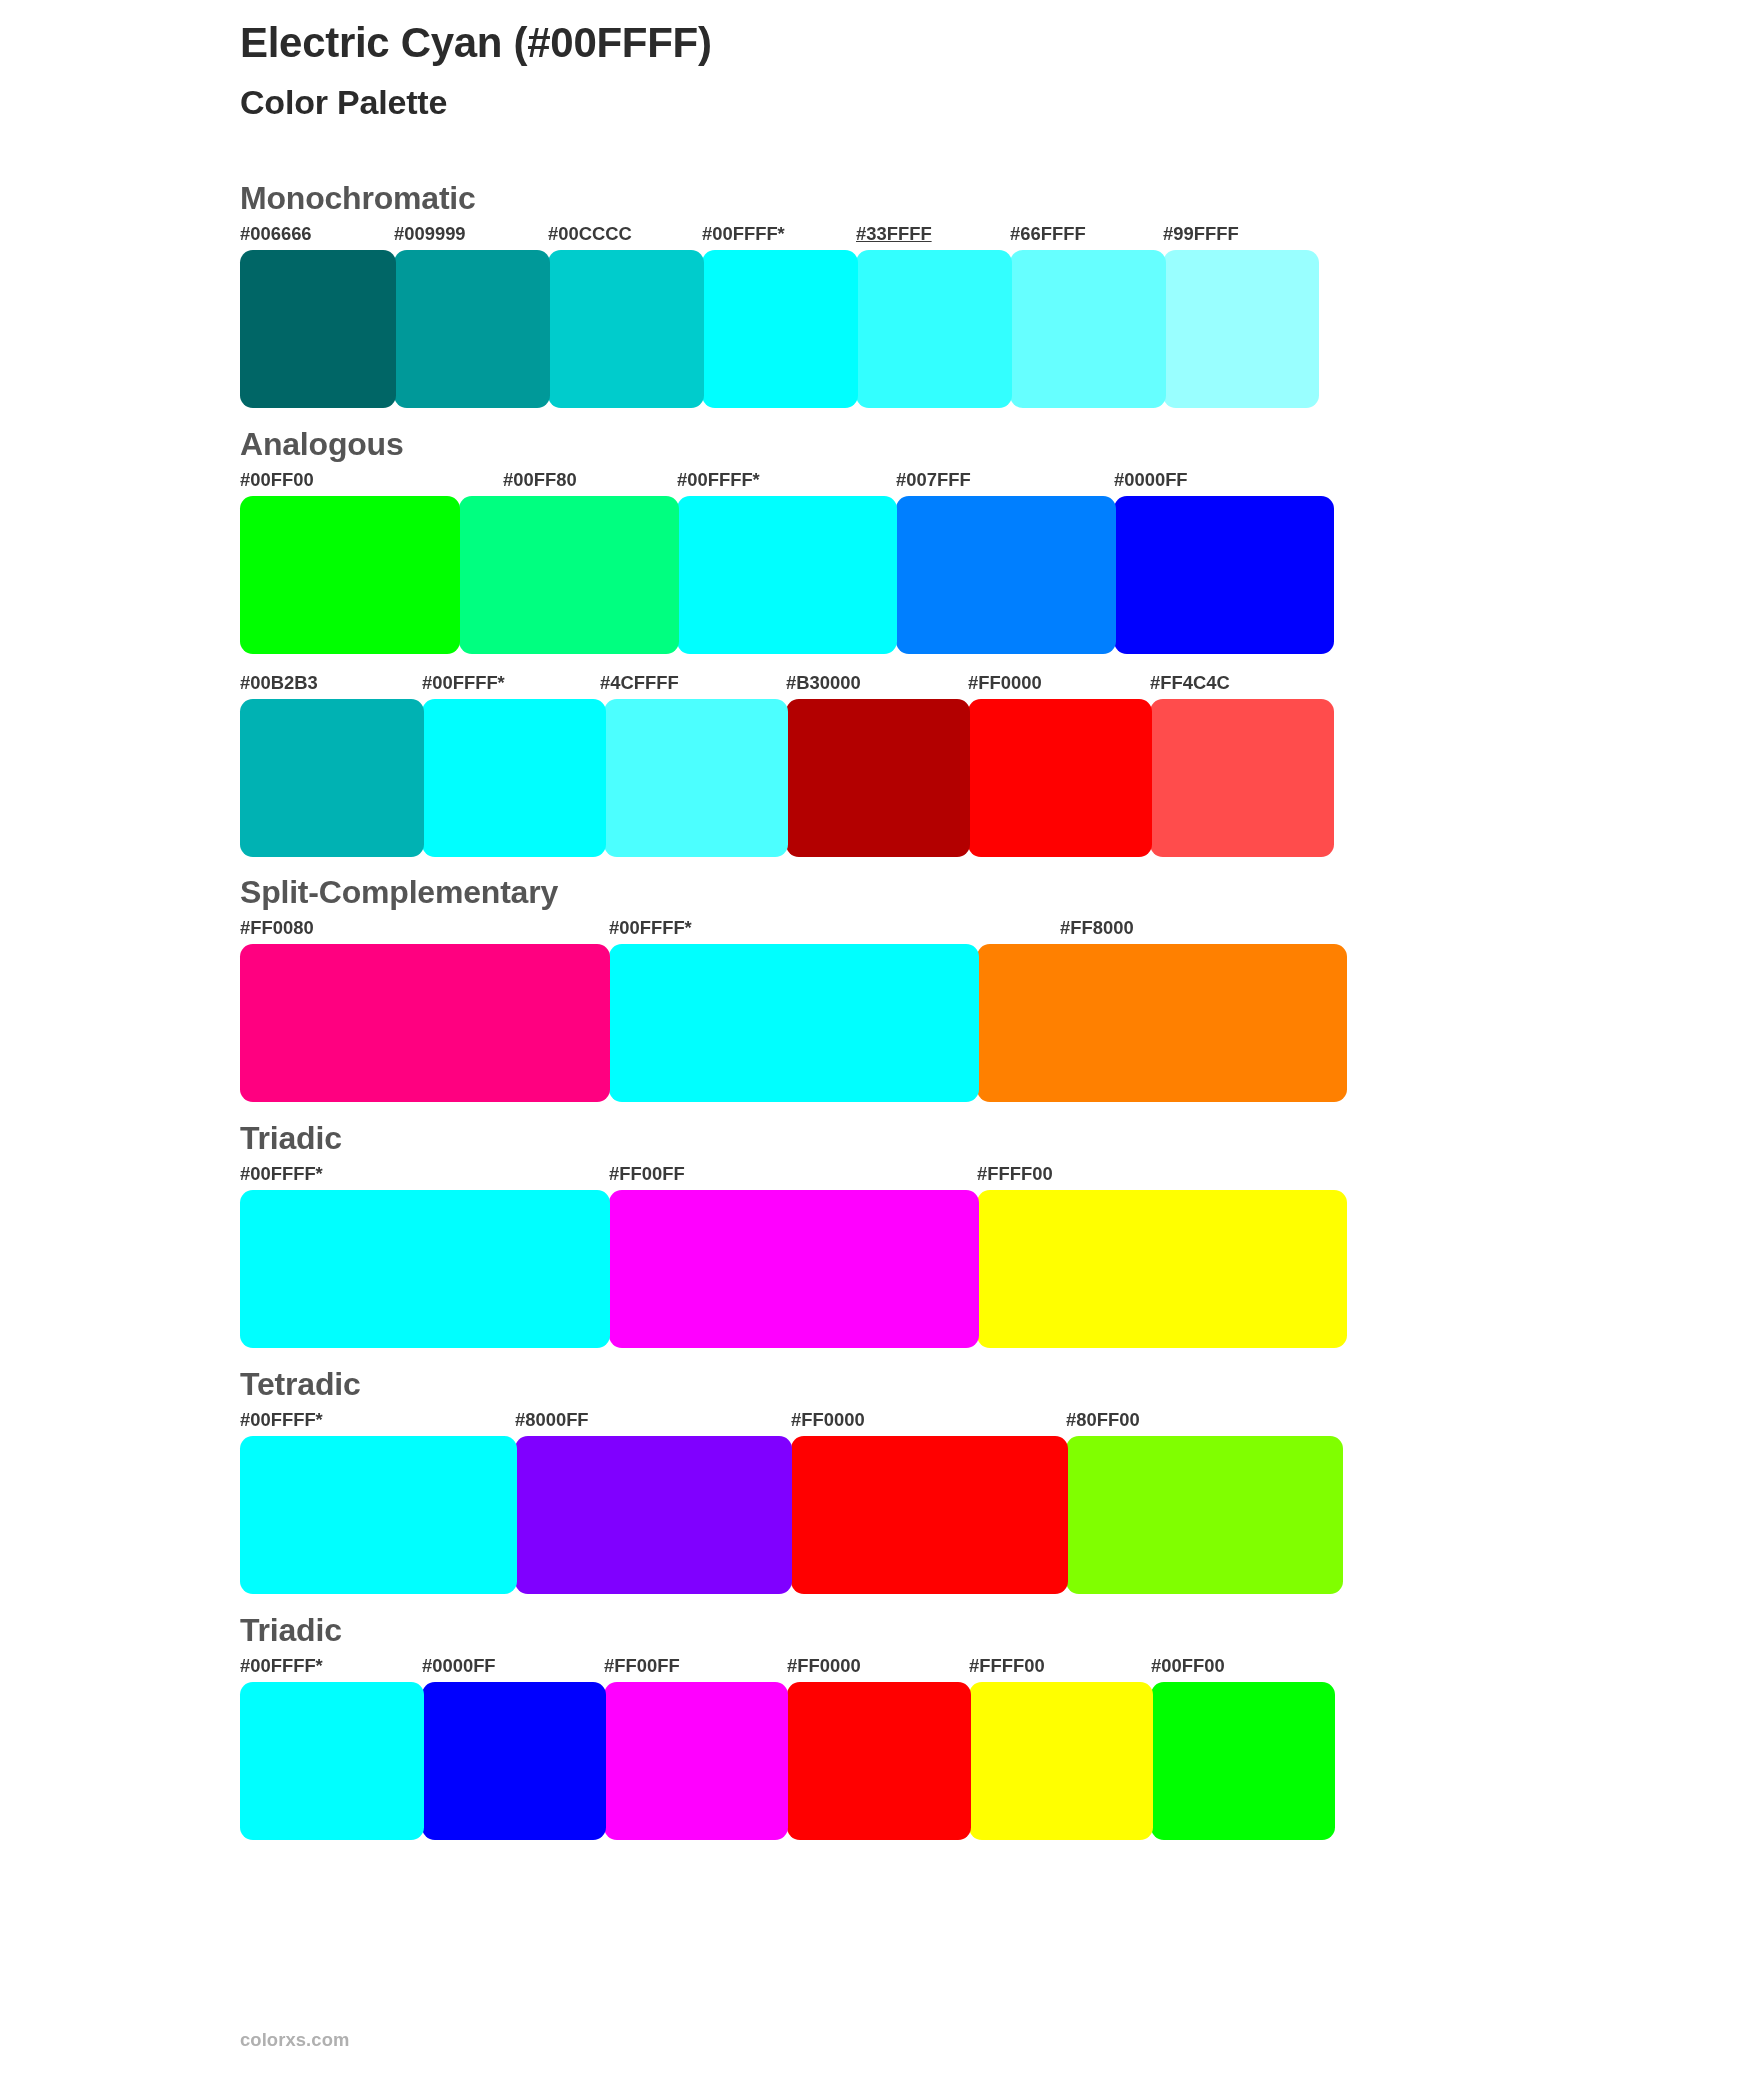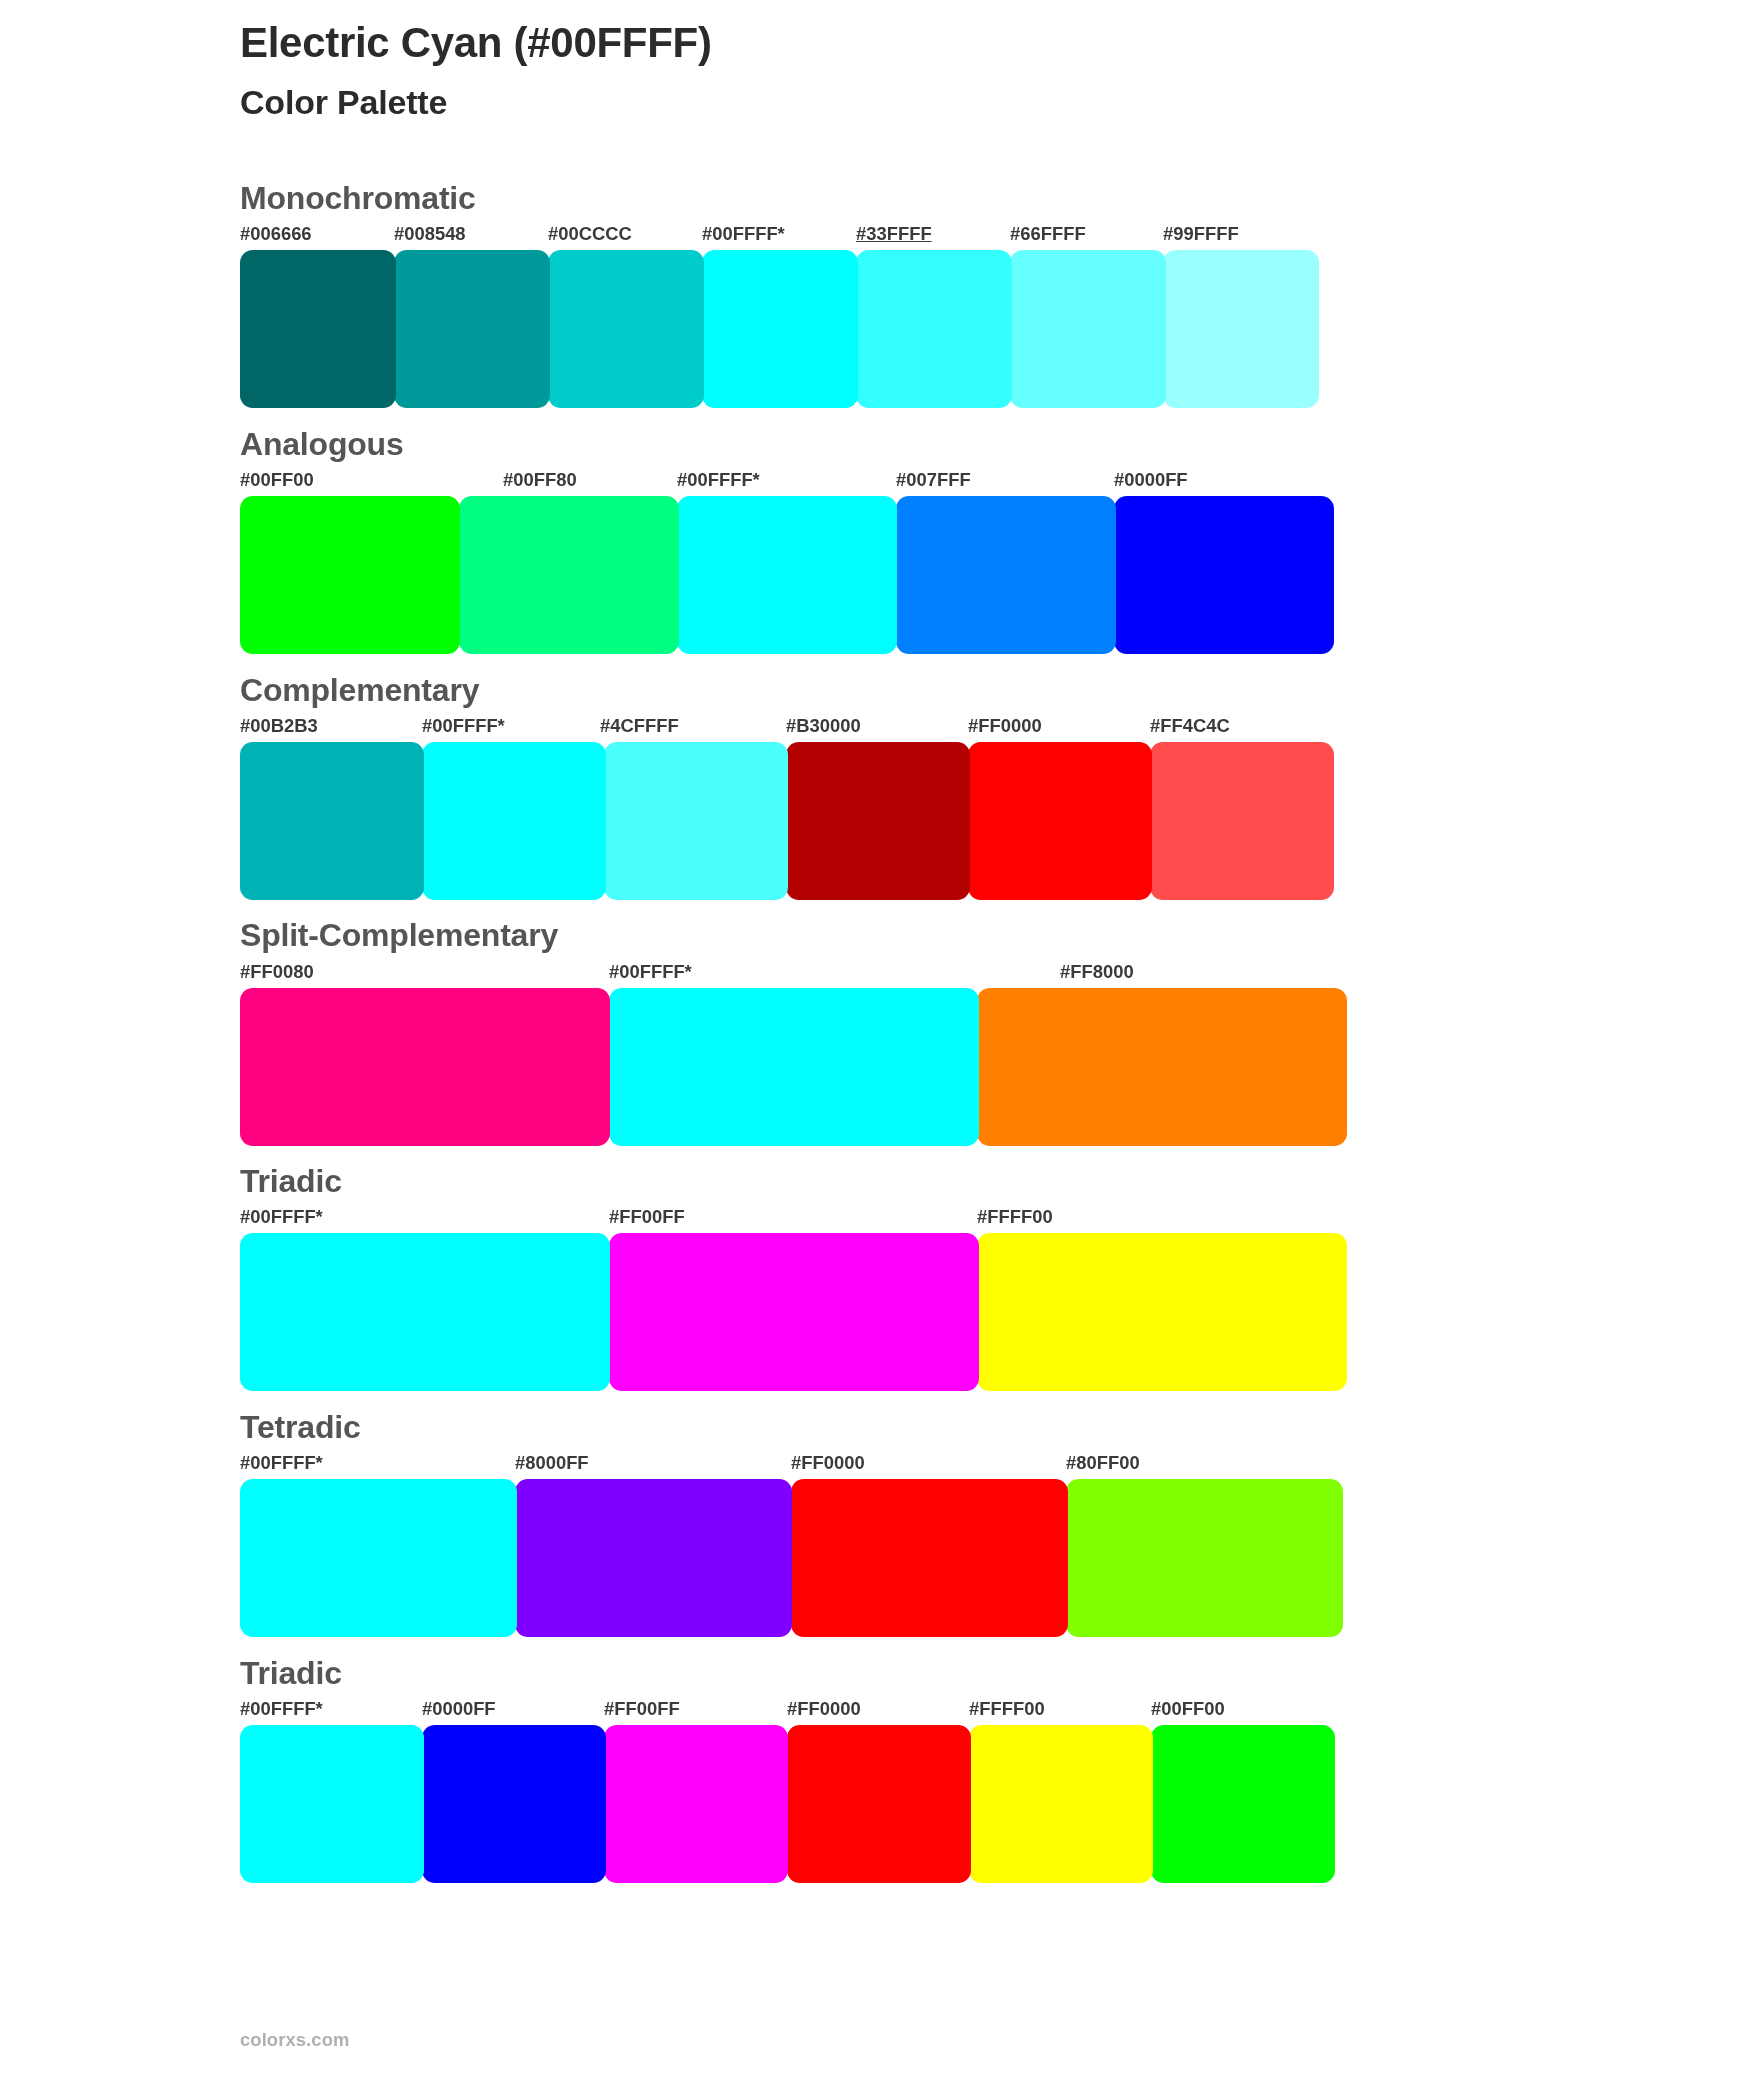--- a/index.html
+++ b/index.html
@@ -117,21 +117,21 @@
   <div class="header">
     <div class="page-title">Electric Cyan (#00FFFF)</div>
     <div class="page-subtitle">Color Palette</div>
   </div>
 
   <div class="sections">
       <div class="section">
         <div class="section-title">Monochromatic</div>
         <div class="labels-row">
           <div class="swatch-label" style="left: 0px;">#006666</div>
-          <div class="swatch-label" style="left: 154px;">#008548</div>
+          <div class="swatch-label" style="left: 154px;">#009999</div>
           <div class="swatch-label" style="left: 308px;">#00CCCC</div>
           <div class="swatch-label" style="left: 462px;">#00FFFF*</div>
           <div class="swatch-label" style="left: 616px; text-decoration: underline;">#33FFFF</div>
           <div class="swatch-label" style="left: 770px;">#66FFFF</div>
           <div class="swatch-label" style="left: 923px;">#99FFFF</div>
         </div>
         <div class="swatch-row" style="width: 1077px;">
           <div class="swatch" style="left: 0px; width: 156px; background: rgb(0, 102, 102); z-index: 7;"></div>
           <div class="swatch" style="left: 154px; width: 156px; background: rgb(0, 153, 153); z-index: 6;"></div>
           <div class="swatch" style="left: 308px; width: 156px; background: rgb(0, 204, 204); z-index: 5;"></div>
@@ -152,21 +152,20 @@
         </div>
         <div class="swatch-row" style="width: 1093px;">
           <div class="swatch" style="left: 0px; width: 220px; background: rgb(0, 255, 0); z-index: 5;"></div>
           <div class="swatch" style="left: 219px; width: 220px; background: rgb(0, 255, 128); z-index: 4;"></div>
           <div class="swatch" style="left: 437px; width: 220px; background: rgb(0, 255, 255); z-index: 3;"></div>
           <div class="swatch" style="left: 656px; width: 220px; background: rgb(0, 127, 255); z-index: 2;"></div>
           <div class="swatch" style="left: 874px; width: 220px; background: rgb(0, 0, 255); z-index: 1;"></div>
         </div>
       </div>
       <div class="section">
-        <div class="section-title">Complementary</div>
         <div class="labels-row">
           <div class="swatch-label" style="left: 0px;">#00B2B3</div>
           <div class="swatch-label" style="left: 182px;">#00FFFF*</div>
           <div class="swatch-label" style="left: 360px;">#4CFFFF</div>
           <div class="swatch-label" style="left: 546px;">#B30000</div>
           <div class="swatch-label" style="left: 728px;">#FF0000</div>
           <div class="swatch-label" style="left: 910px;">#FF4C4C</div>
         </div>
         <div class="swatch-row" style="width: 1093px;">
           <div class="swatch" style="left: 0px; width: 184px; background: rgb(0, 178, 179); z-index: 6;"></div>

